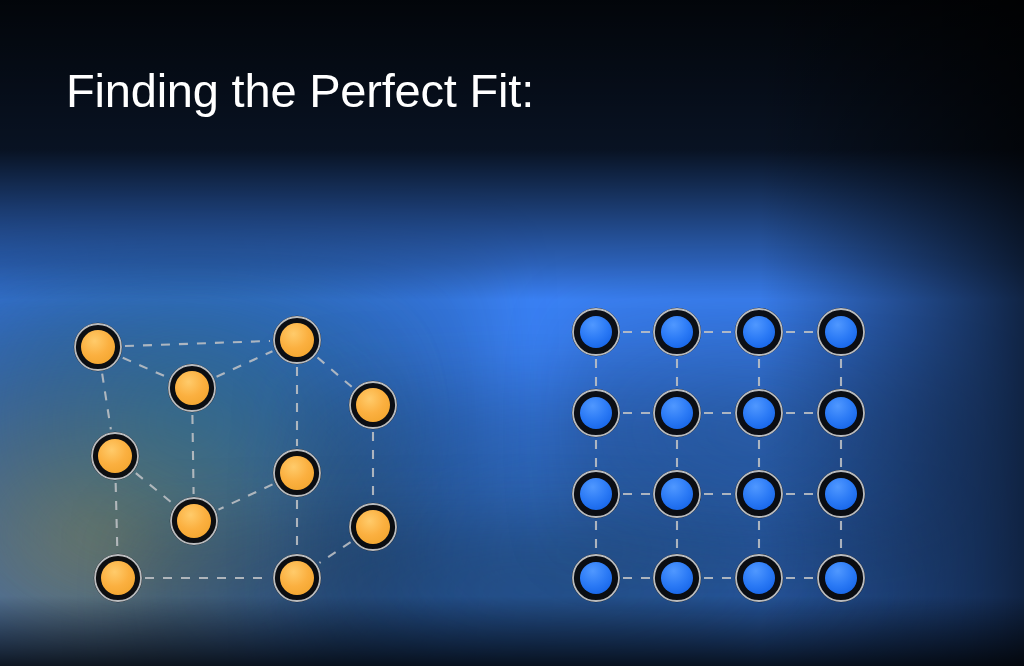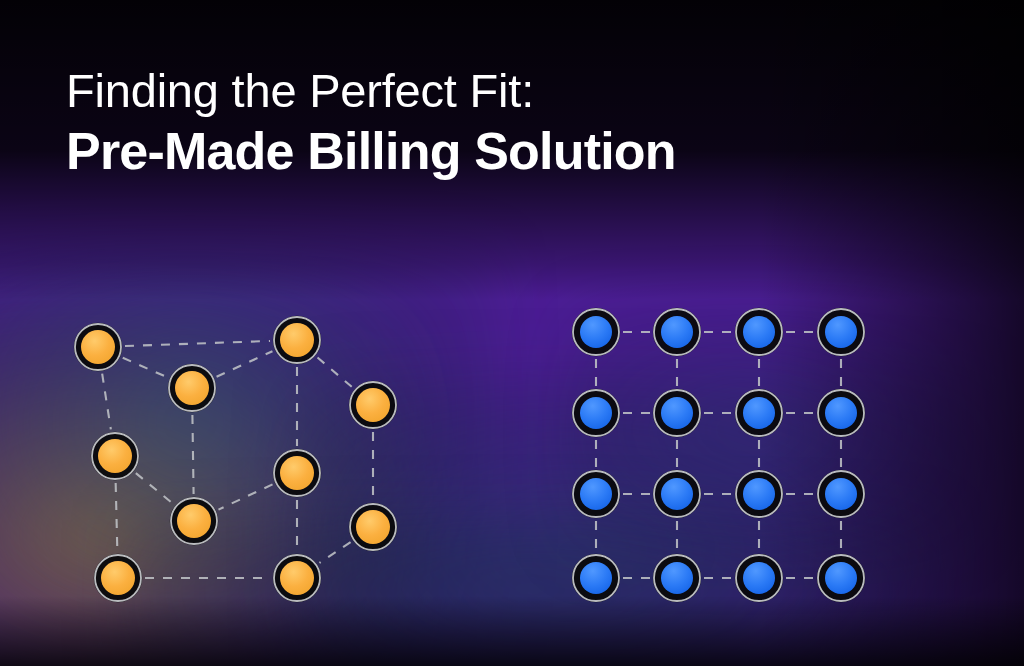--- a/index.html
+++ b/index.html
@@ -10,21 +10,21 @@
   }
   body {
     font-family: "Liberation Sans", sans-serif;
   }
 
   #hero {
     position: relative;
     width: 1024px;
     height: 666px;
     overflow: hidden;
-    background: #4c1d95;
+    background: #3b82f6;
   }
 
   
   .glow {
     position: absolute;
     pointer-events: none;
   }
   #glow-amber {
     left: -230px;
     top: 300px;
@@ -159,21 +159,20 @@
   <div class="glow" id="glow-teal"></div>
   <div class="glow" id="glow-steel"></div>
   <div class="glow" id="glow-navy-bottom"></div>
   <div class="glow" id="glow-right-blue"></div>
   <div class="glow" id="vignette-top"></div>
   <div class="glow" id="vignette-right"></div>
   <div class="glow" id="vignette-bottom"></div>
 
   <div id="heading-block">
     <div class="h-line" id="eyebrow-line">Finding the Perfect Fit:</div>
-    <div class="h-line h-bold">Pre-Made Billing Solution</div>
   </div>
 
   <svg class="graph-svg" id="graph-custom" width="400" height="350">
     <defs>
       <radialGradient id="orangeFill" cx="40%" cy="32%" r="78%">
         <stop offset="0%" stop-color="#FFCB6B"></stop>
         <stop offset="55%" stop-color="#FBB040"></stop>
         <stop offset="100%" stop-color="#F2A52E"></stop>
       </radialGradient>
     </defs>

